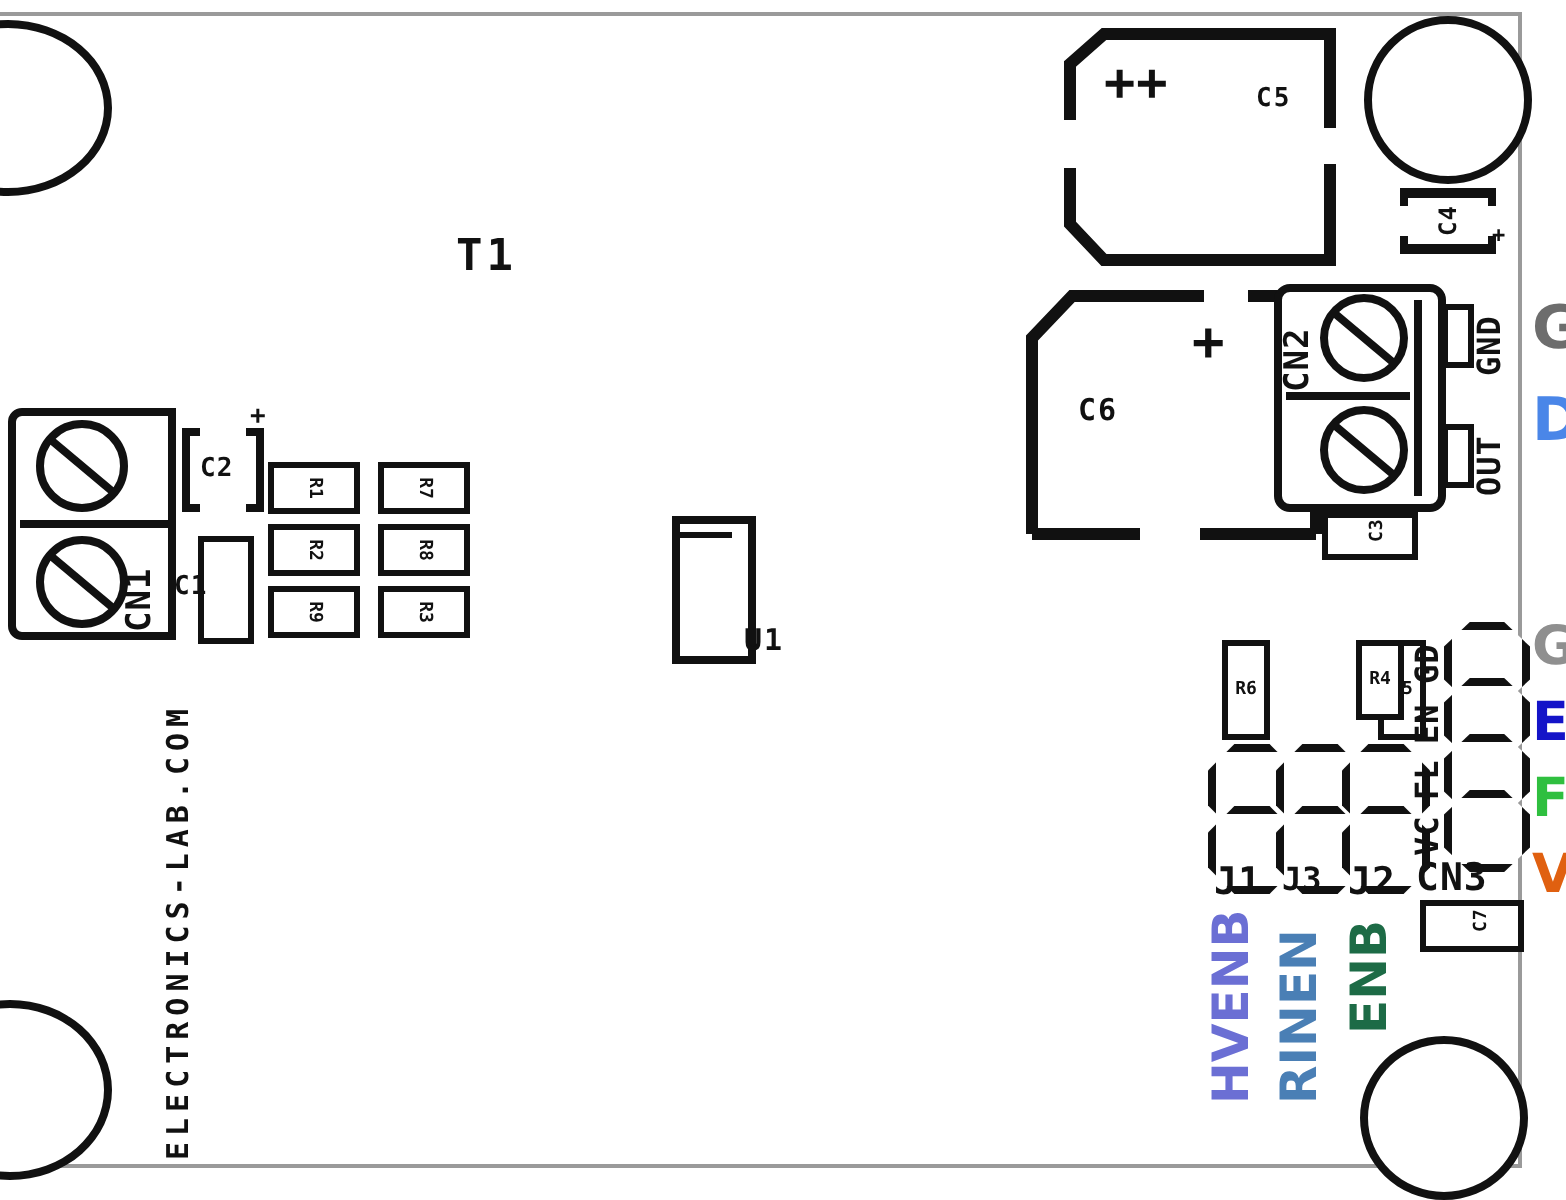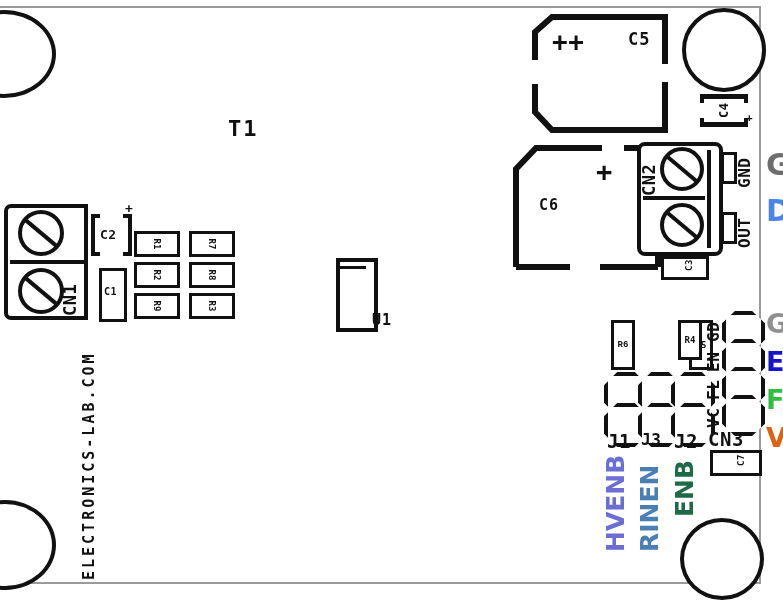--- a/index.html
+++ b/index.html
@@ -83,21 +83,21 @@
   <div class="brk" style="left:91px;top:214px;width:4px;height:42px;"></div>
   <div class="brk" style="left:91px;top:214px;width:9px;height:4px;"></div>
   <div class="brk" style="left:91px;top:252px;width:9px;height:4px;"></div>
   <div class="brk" style="left:128px;top:214px;width:4px;height:42px;"></div>
   <div class="brk" style="left:123px;top:214px;width:9px;height:4px;"></div>
   <div class="brk" style="left:123px;top:252px;width:9px;height:4px;"></div>
   <div class="lbl" style="left:100px;top:228px;font-size:13px;">C2</div>
   <div class="lbl" style="left:125px;top:202px;font-size:13px;">+</div>
 
   <div class="ol3" style="position:absolute;left:99px;top:268px;width:22px;height:48px;"></div>
-  <div class="lbl" style="left:104px;top:287px;font-size:10px;">C1</div>
+  <div class="lbl" style="left:87px;top:287px;font-size:13px;">C1</div>
 
   <div class="res" style="left:134px;top:231px;width:46px;height:26px;">
     <span>R1</span>
     </div>
   <div class="res" style="left:189px;top:231px;width:46px;height:26px;">
     <span>R7</span>
     </div>
   <div class="res" style="left:134px;top:262px;width:46px;height:26px;">
     <span>R2</span>
     </div>
@@ -113,21 +113,21 @@
 
   <div class="ol" style="position:absolute;left:336px;top:258px;width:34px;height:66px;"></div>
   <div class="slot" style="left:340px;top:266px;width:26px;height:3px;"></div>
   <div class="lbl" style="left:372px;top:313px;font-size:15px;letter-spacing:1px;">U1</div>
 
   <svg style="left:530px;top:12px;width:140px;height:120px;" viewBox="0 0 140 120">
     <path d="M 5 48 L 5 20 L 22 5 L 135 5 L 135 52" fill="none" stroke="#111" stroke-width="6"></path>
     <path d="M 5 72 L 5 100 L 22 118 L 135 118 L 135 70" fill="none" stroke="#111" stroke-width="6"></path>
   </svg>
   <div class="lbl" style="left:552px;top:29px;font-size:26px;">++</div>
-  <div class="lbl" style="left:628px;top:31px;font-size:17px;letter-spacing:1px;">C5</div>
+  <div class="lbl" style="left:628px;top:43px;font-size:13px;letter-spacing:1px;">C5</div>
 
   <svg style="left:512px;top:143px;width:152px;height:128px;" viewBox="0 0 152 128">
     <path d="M 4 124 L 4 26 L 24 5 L 90 5" fill="none" stroke="#111" stroke-width="6"></path>
     <path d="M 112 5 L 128 5 L 146 24 L 146 124" fill="none" stroke="#111" stroke-width="6"></path>
     <path d="M 4 124 L 58 124" fill="none" stroke="#111" stroke-width="6"></path>
     <path d="M 88 124 L 146 124" fill="none" stroke="#111" stroke-width="6"></path>
   </svg>
   <div class="lbl" style="left:596px;top:158px;font-size:27px;">+</div>
   <div class="lbl" style="left:539px;top:198px;font-size:15px;letter-spacing:1px;">C6</div>
 
@@ -151,21 +151,21 @@
 
   <div class="ol3" style="position:absolute;left:721px;top:152px;width:10px;height:26px;"></div>
   <div class="ol3" style="position:absolute;left:721px;top:212px;width:10px;height:26px;"></div>
   <div class="lbl rot90" style="left:737px;top:188px;font-size:16px;">GND</div>
   <div class="lbl rot90" style="left:737px;top:248px;font-size:16px;">OUT</div>
 
   <div class="ol3" style="position:absolute;left:661px;top:256px;width:42px;height:18px;"></div>
   <div class="lbl rot90" style="left:685px;top:271px;font-size:9px;">C3</div>
 
   <div class="res" style="left:611px;top:320px;width:24px;height:50px;">
-    <span style="transform:translate(-50%,-50%) rotate(0deg);font-family:Liberation Mono, monospace;">R6</span>
+    <span style="transform:translate(-50%,-50%) rotate(0deg);">R6</span>
     </div>
   <div class="res" style="left:645px;top:320px;width:24px;height:50px;margin-left:44px;">
     <span style="transform:translate(-50%,-50%) rotate(0deg);">R5</span>
     </div>
   <div class="res" style="left:678px;top:320px;width:24px;height:40px;">
     <span style="transform:translate(-50%,-50%) rotate(0deg);">R4</span>
     </div>
 
   <div class="oct" style="left:604px;top:372px;width:36px;height:36px;"></div>
   <div class="oct" style="left:604px;top:403px;width:36px;height:36px;"></div>

